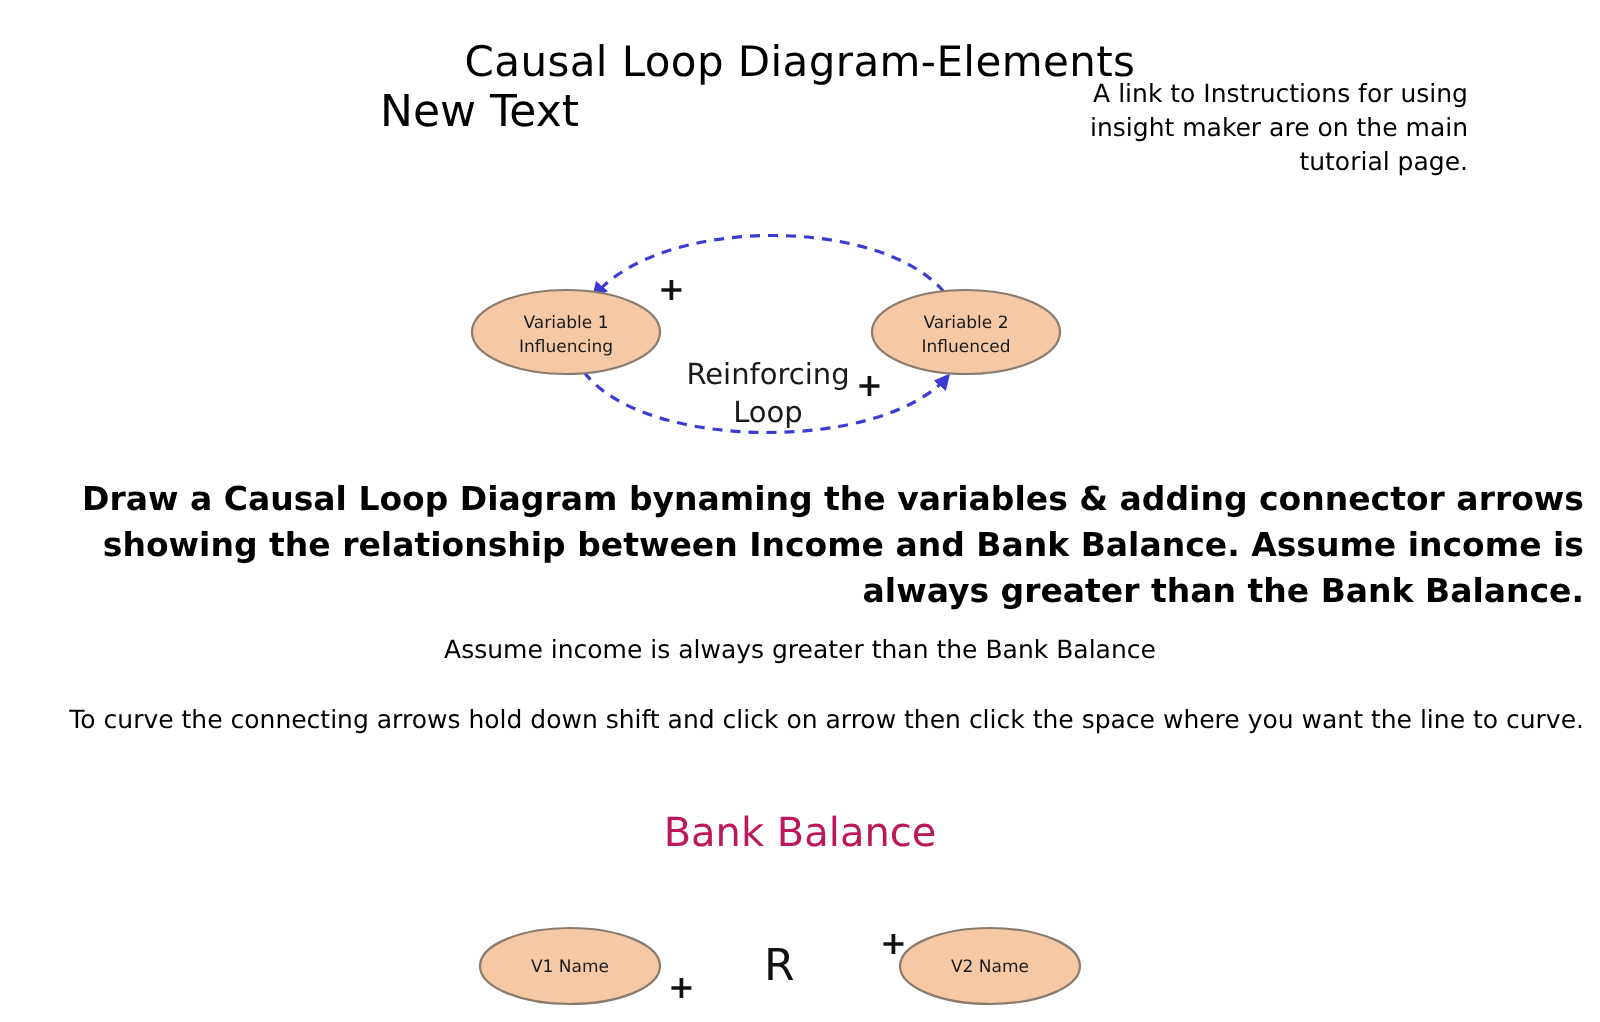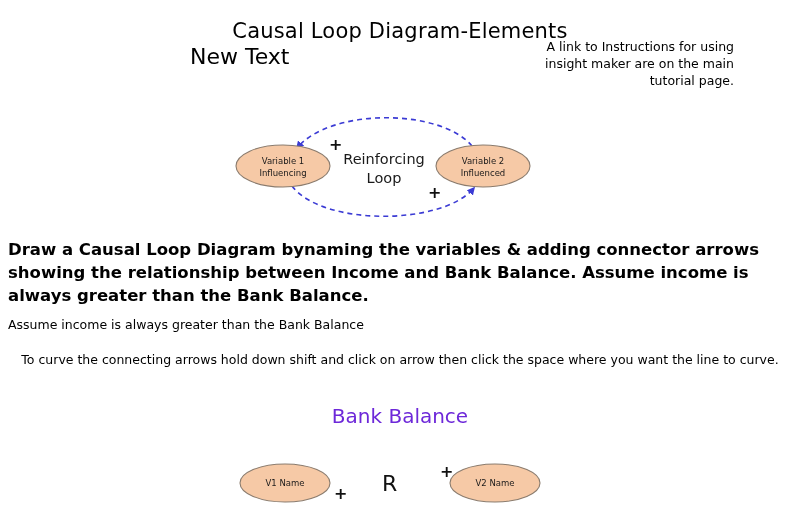--- a/index.html
+++ b/index.html
@@ -43,50 +43,50 @@
     width: 200px;
     text-align: right;
     font-size: 12.5px;
     line-height: 17px;
     color: #000;
   }
 
   .para-bold {
     left: 8px; top: 238px;
     width: 784px;
-    text-align: left;
+    text-align: right;
     font-size: 16.5px;
     font-weight: bold;
     line-height: 23px;
     color: #000;
   }
 
   .para-small {
     left: 8px; top: 316px;
     width: 784px;
-    text-align: left;
+    text-align: center;
     font-size: 12.5px;
     line-height: 18px;
     color: #000;
   }
   .para-small2 {
     left: 8px; top: 351px;
     width: 784px;
-    text-align: center;
+    text-align: right;
     font-size: 12.5px;
     line-height: 18px;
     color: #000;
   }
 
   .heading-bank {
     left: 0; top: 404px;
     width: 800px;
     text-align: center;
     font-size: 20px;
-    color: #6d28d9;
+    color: #be185d;
   }
 
   
   .plus {
     position: absolute;
     font-size: 16px;
     font-weight: bold;
     line-height: 1;
     color: #111;
   }
@@ -119,20 +119,21 @@
     font-size: 8.5px;
     fill: #1a1a1a;
     text-anchor: middle;
   }
   .loop-caption {
     position: absolute;
     font-size: 14.5px;
     line-height: 19px;
     text-align: center;
     color: #1a1a1a;
+    margin-top: 29px;
   }
 </style>
 </head>
 <body>
 
 <div class="canvas">
 
   <div class="abs title-main">Causal Loop Diagram-Elements</div>
   <div class="abs title-sub">New Text</div>
   <div class="abs note-block">A link to Instructions for using insight maker are on the main tutorial page.</div>

